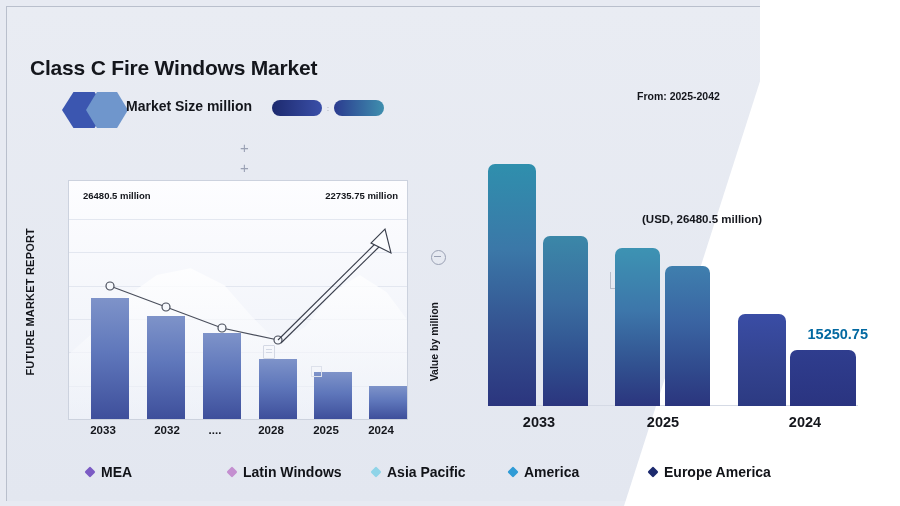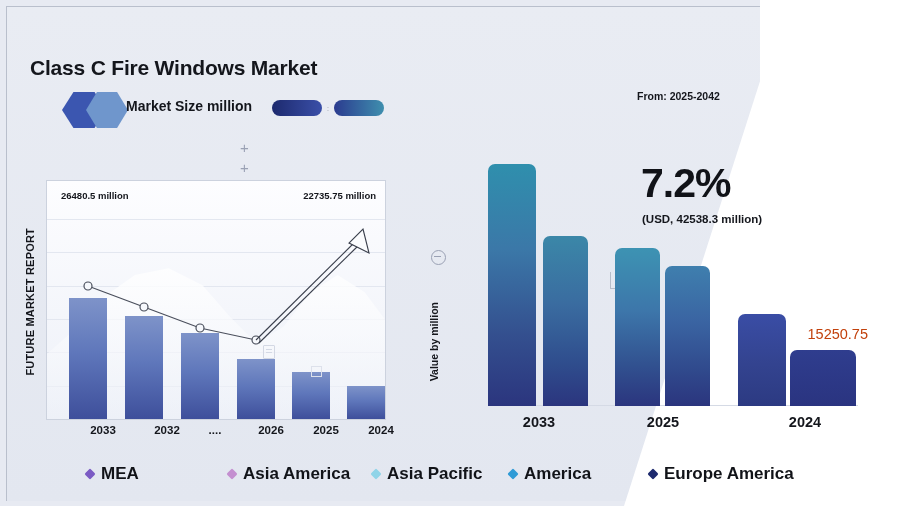--- a/index.html
+++ b/index.html
@@ -57,21 +57,21 @@
   .pillA{width:50px;height:16px;border-radius:9px;background:linear-gradient(90deg,#1d2a6e,#3a4fa8);}
   .pillsep{font-size:7px;color:#8a8fa0;}
   .pillB{width:50px;height:16px;border-radius:9px;background:linear-gradient(90deg,#2b3b8f,#3f8fae);}
 
   .plus1,.plus2{position:absolute;z-index:5;color:#9aa1b4;font-size:15px;line-height:1;}
   .plus1{left:240px;top:140px;}
   .plus2{left:240px;top:160px;}
 
   
   .lchart{
-    position:absolute;left:46px;top:180px;width:338px;height:238px;z-index:4;
+    position:absolute;left:68px;top:180px;width:338px;height:238px;z-index:4;
     background:linear-gradient(180deg,#fdfdff 0%,#f4f6fb 55%,#eef1f8 100%);
     border:1px solid #ccd2de;
     text-align:center;
   }
   .grid{position:absolute;left:0;top:0;width:100%;height:100%;}
   .grid i{position:absolute;left:0;width:100%;height:1px;background:#e3e7f0;display:block;}
   .blob{
     position:absolute;left:0;bottom:0;width:100%;height:72%;
     background:linear-gradient(180deg,rgba(255,255,255,.95),rgba(236,240,248,.35));
     clip-path:polygon(0 62%,8% 48%,16% 30%,26% 16%,36% 12%,46% 22%,54% 40%,62% 56%,70% 46%,78% 26%,86% 16%,94% 26%,100% 42%,100% 100%,0 100%);
@@ -103,29 +103,29 @@
 
   
   .rtitle{position:absolute;left:466px;top:56px;z-index:6;font-size:19.5px;font-weight:bold;color:#14161c;}
   .rsub{position:absolute;left:637px;top:90px;z-index:6;font-size:10.5px;font-weight:bold;color:#14161c;}
   .cagr{position:absolute;left:641px;top:160px;z-index:6;font-size:41px;font-weight:bold;color:#111318;letter-spacing:-1px;}
   .cagrsub{position:absolute;left:642px;top:213px;z-index:6;font-size:11.5px;font-weight:bold;color:#14161c;}
   .rchart{position:absolute;left:460px;top:140px;width:420px;height:290px;z-index:5;}
   .rbar{position:absolute;bottom:24px;border-radius:7px 7px 0 0;}
   .rbaseline{position:absolute;left:28px;bottom:24px;width:370px;height:1.5px;background:#d5dae5;}
   .rtick{position:absolute;bottom:0;font-size:14.5px;font-weight:bold;color:#14161c;text-align:center;width:90px;}
-  .rval{position:absolute;right:8px;bottom:92px;font-size:14.5px;font-weight:normal;color:#c2410c;}
+  .rval{position:absolute;right:8px;bottom:92px;font-size:14.5px;font-weight:bold;color:#0369a1;}
   .bracket{position:absolute;left:610px;top:272px;width:28px;height:16px;border-left:1.5px solid #b7bdc9;border-bottom:1.5px solid #b7bdc9;z-index:5;}
   .bracket:after{content:"";position:absolute;right:-1px;top:-6px;width:1.5px;height:14px;background:#b7bdc9;}
 
   
   .legend{position:absolute;left:86px;top:464px;z-index:6;display:flex;align-items:center;gap:0;}
   .lgitem{display:flex;align-items:center;gap:7px;}
   .dia{width:8px;height:8px;transform:rotate(45deg);border-radius:1.5px;}
-  .lgtext{font-size:17px;font-weight:bold;color:#111318;white-space:nowrap;text-align:center;}
+  .lgtext{font-size:14px;font-weight:bold;color:#111318;white-space:nowrap;text-align:center;}
 </style>
 </head>
 <body>
 
 <div id="slide">
 
   <div class="innerpanel"></div>
   <div class="wedge"></div>
   <div class="wedge2"></div>
 
@@ -185,31 +185,30 @@
     </svg>
   </div>
 
   <div class="doc-ico"></div>
   <div class="doc-ico2"></div>
 
   <div class="ticks">
     <div class="tick" style="left:18px">2033</div>
     <div class="tick" style="left:82px">2032</div>
     <div class="tick" style="left:130px">....</div>
-    <div class="tick" style="left:186px">2026</div>
+    <div class="tick" style="left:186px">2028</div>
     <div class="tick" style="left:241px">2025</div>
     <div class="tick" style="left:296px">2024</div>
   </div>
 
   <div class="minuscircle"></div>
   <div class="yaxis-right">Value by million</div>
 
   <div class="rsub">From: 2025-2042</div>
-  <div class="cagr">7.2%</div>
-  <div class="cagrsub">(USD, 42538.3 million)</div>
+  <div class="cagrsub">(USD, 26480.5 million)</div>
   <div class="bracket"></div>
 
   <div class="rchart">
     <div class="rbaseline"></div>
 
     <div class="rbar" style="left:28px;width:48px;height:242px;background:linear-gradient(180deg,#2f8fad 0%,#3b78a8 35%,#34508f 70%,#2b357e 100%);"></div>
     <div class="rbar" style="left:83px;width:45px;height:170px;background:linear-gradient(180deg,#3b87a8 0%,#3a6ca0 40%,#2f4d8d 75%,#2b357e 100%);"></div>
 
     <div class="rbar" style="left:155px;width:45px;height:158px;background:linear-gradient(180deg,#3d93b3 0%,#3d76aa 40%,#31508f 75%,#2b357e 100%);"></div>
     <div class="rbar" style="left:205px;width:45px;height:140px;background:linear-gradient(180deg,#3f7fae 0%,#3a64a2 40%,#30498c 75%,#2b357e 100%);"></div>
@@ -224,21 +223,21 @@
     <div class="rtick" style="left:300px">2024</div>
   </div>
 
   <div class="legend">
     <div class="lgitem" style="width:142px">
       <span class="dia" style="background:#7b5bc4"></span>
       <span class="lgtext">MEA</span>
     </div>
     <div class="lgitem" style="width:144px">
       <span class="dia" style="background:#c48fd0"></span>
-      <span class="lgtext">Asia America</span>
+      <span class="lgtext">Latin Windows</span>
     </div>
     <div class="lgitem" style="width:137px">
       <span class="dia" style="background:#8fd4e8"></span>
       <span class="lgtext">Asia Pacific</span>
     </div>
     <div class="lgitem" style="width:140px">
       <span class="dia" style="background:#2f9bd6"></span>
       <span class="lgtext">America</span>
     </div>
     <div class="lgitem">

